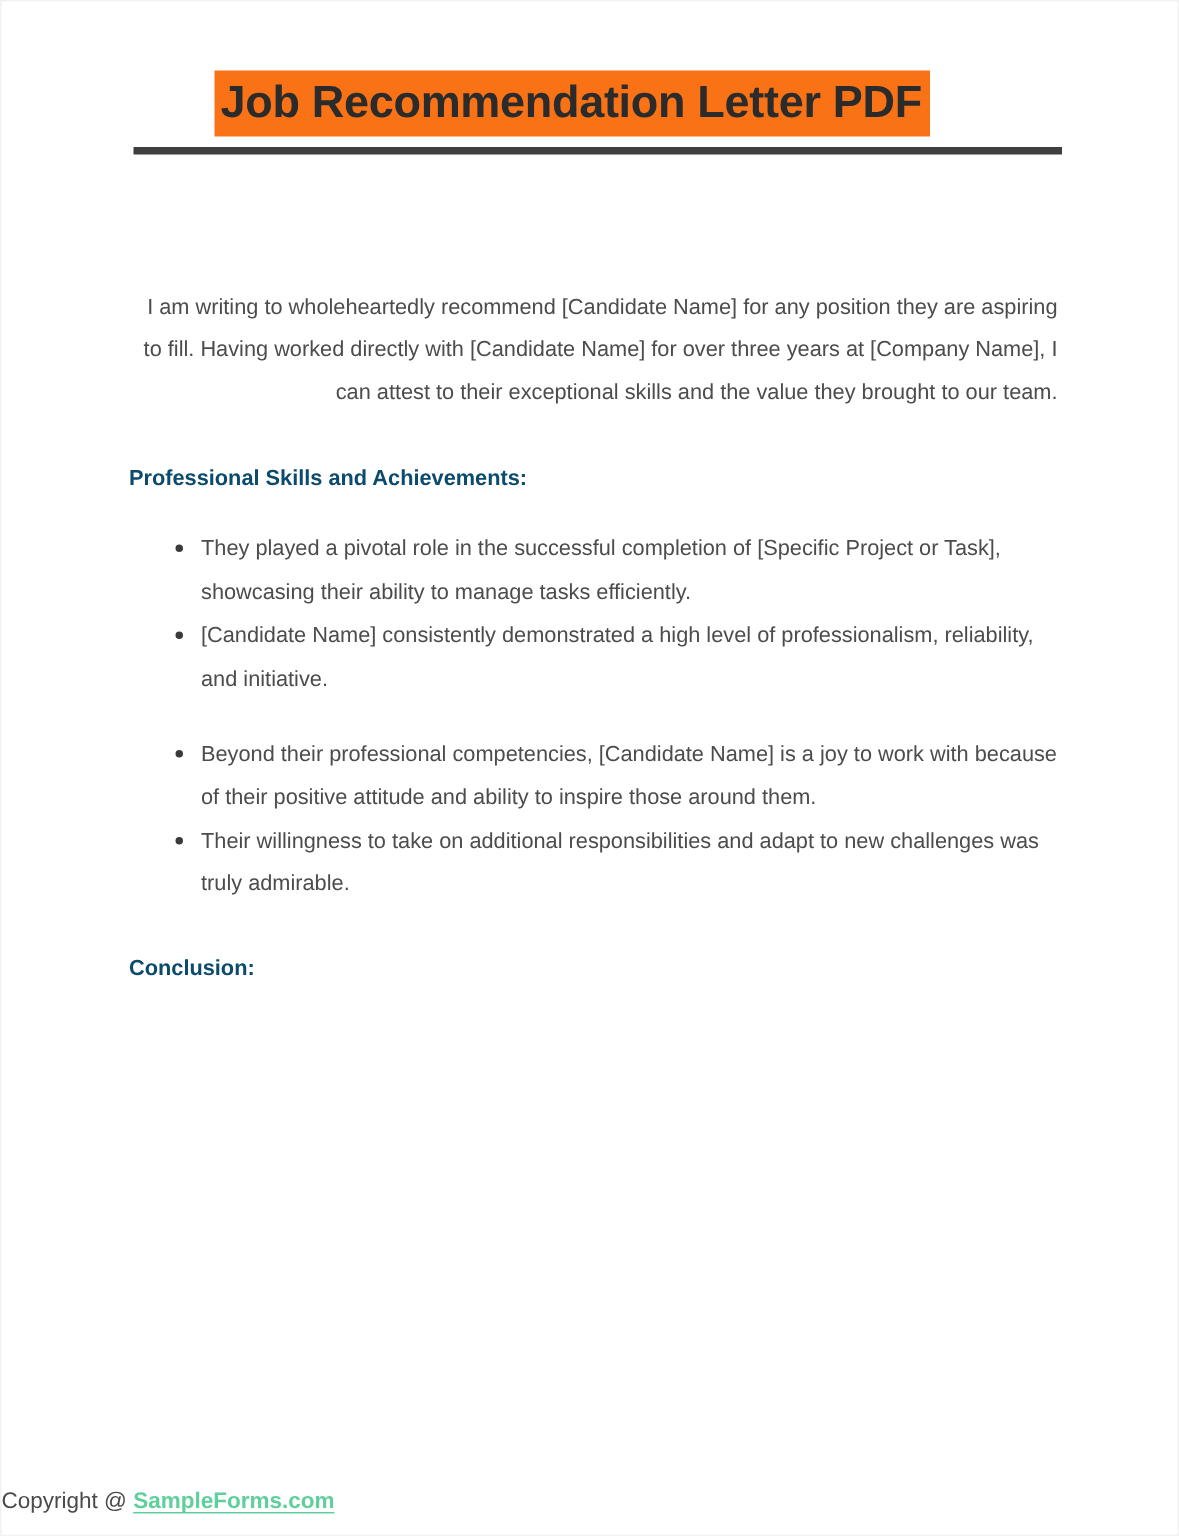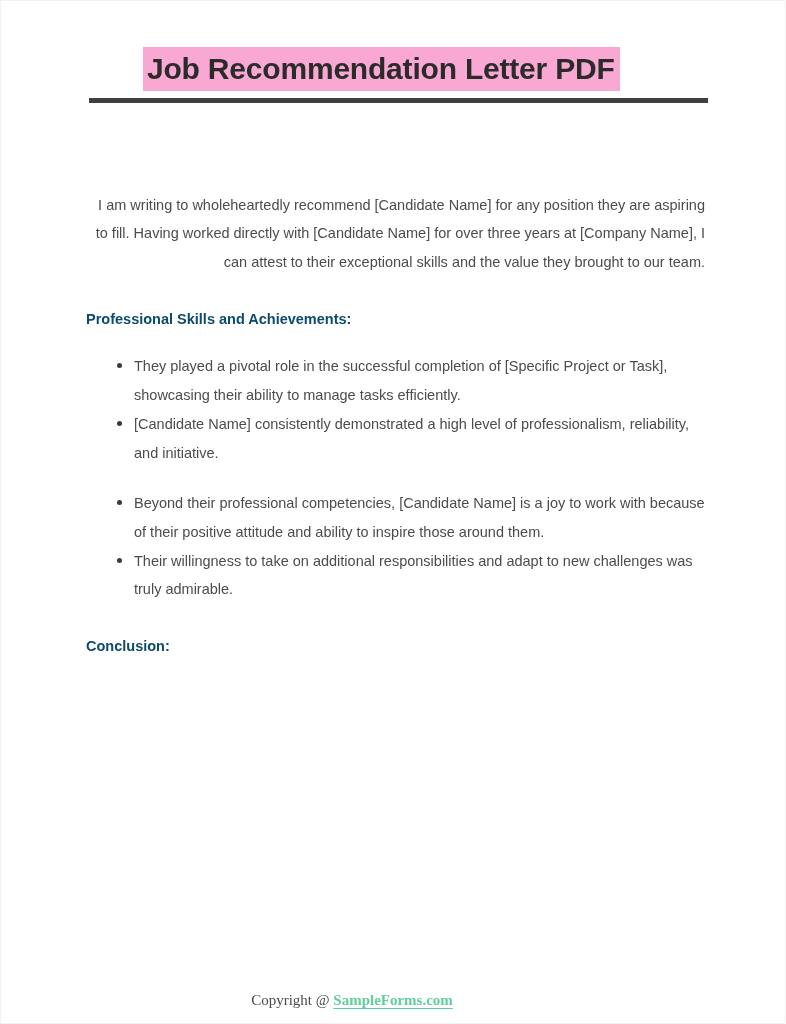--- a/index.html
+++ b/index.html
@@ -26,21 +26,21 @@
 
   
   .title-block {
     padding-top: 46px;
   }
   .doc-title {
     display: inline-block;
     font-size: 30px;
     font-weight: bold;
     color: #2b2b2b;
-    background: #f9a8d4;
+    background: #f97316;
     letter-spacing: -0.2px;
     line-height: 1.32;
     padding: 2px 5px 2px 4px;
     margin: 0 0 0 57px;
     white-space: nowrap;
   }
   .title-rule {
     height: 5px;
     background: #3f3f40;
     margin: 7px 0 0 3px;
@@ -98,25 +98,24 @@
     border-radius: 50%;
     background: #3a3a3a;
   }
 
   
   .footer {
     position: absolute;
     left: 0;
     right: 0;
     bottom: 14px;
-    text-align: center;
+    text-align: left;
     padding-right: 82px;
     font-size: 15px;
     color: #4a4a4a;
-    font-family: Liberation Serif, serif;
   }
   .footer .brand {
     font-weight: bold;
     color: #5fcf9b;
     text-decoration: underline;
     text-underline-offset: 3px;
   }
 </style>
 </head>
 <body>

